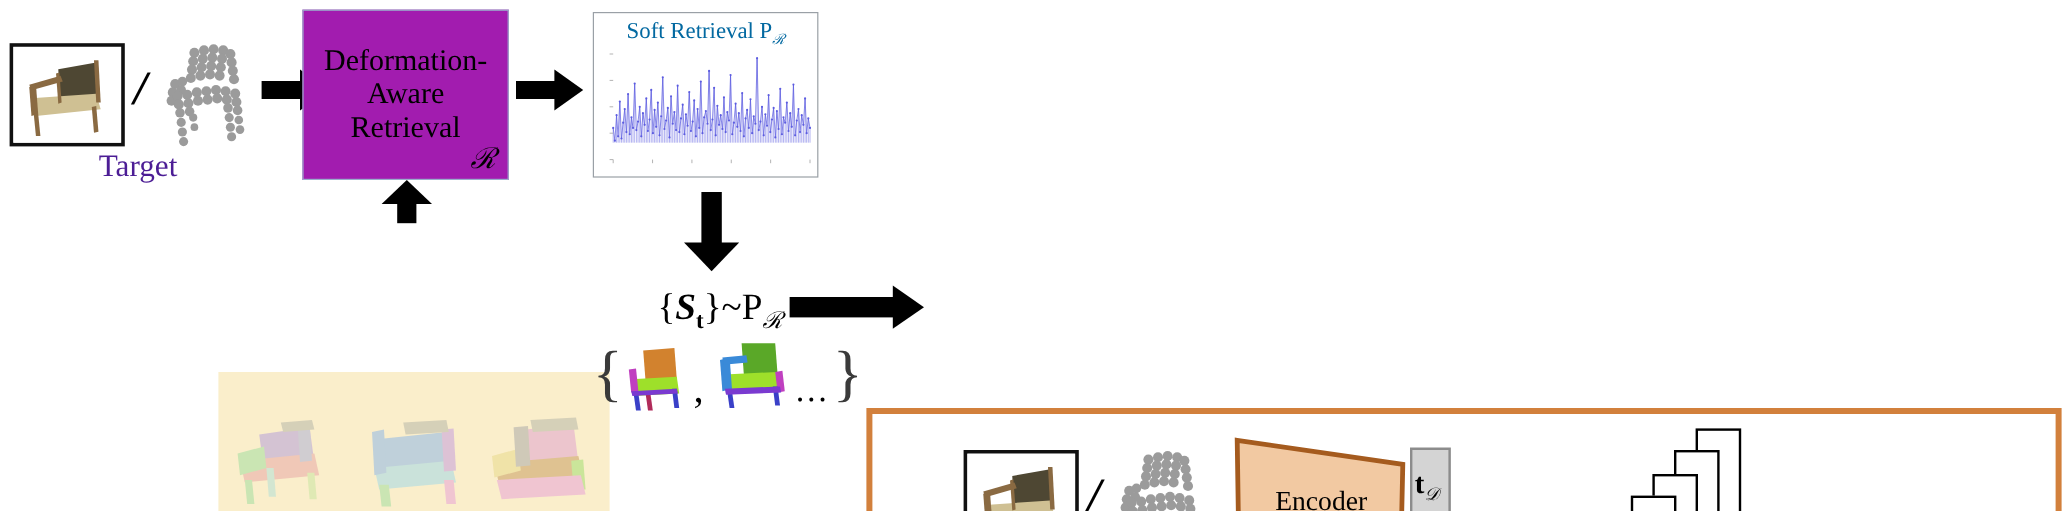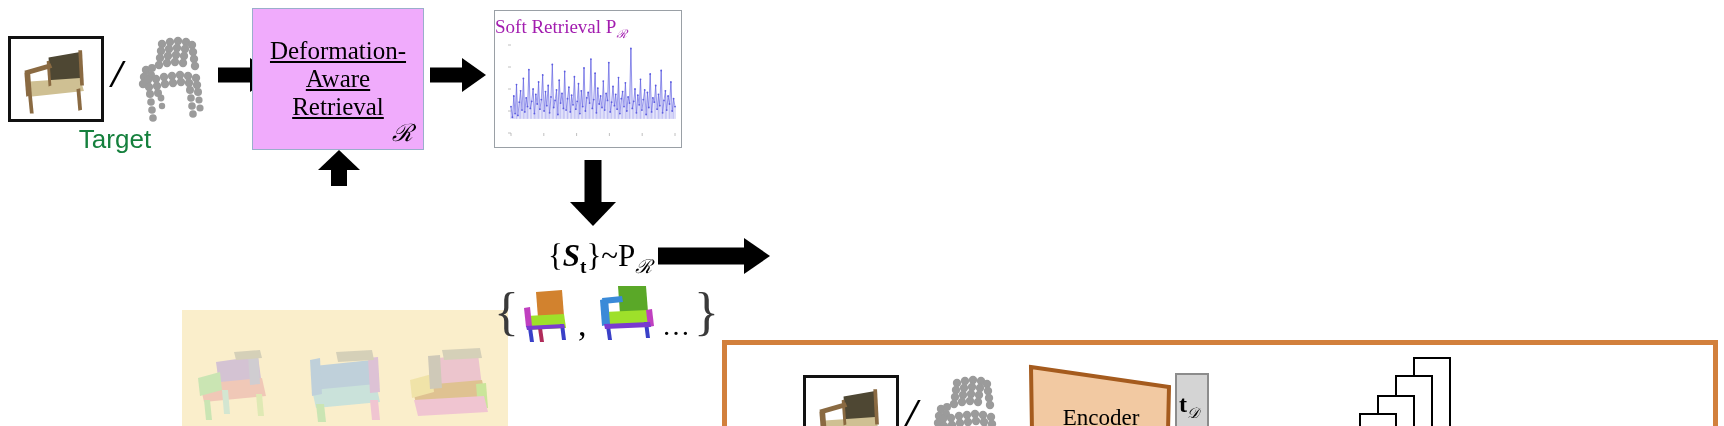--- a/index.html
+++ b/index.html
@@ -18,30 +18,30 @@
      border-left:solid transparent;border-right:solid transparent;border-top-color:#000;border-top-style:solid;}
   .arrow-u{position:absolute;}
   .arrow-u .shaft{position:absolute;background:#000;bottom:0;left:50%;transform:translateX(-50%);}
   .arrow-u .head{position:absolute;width:0;height:0;top:0;left:50%;transform:translateX(-50%);
      border-left:solid transparent;border-right:solid transparent;border-bottom-color:#000;border-bottom-style:solid;}
 
   
   .photo-frame{border:3px solid #111;background:#fff;box-sizing:border-box;}
   .slash{font-weight:bold;font-style:italic;color:#000;}
 
-  .caption{font-family:Liberation Sans, sans-serif;color:#15803d;}
-
-  
-  .retrieval-box{background:#f0abfc;border:1px solid #9aaecb;box-sizing:border-box;
-      display:flex;flex-direction:column;align-items:center;justify-content:center;line-height:1.12;text-decoration:underline;}
+  .caption{font-family:Liberation Serif, serif;color:#4c1d95;}
+
+  
+  .retrieval-box{background:#a21caf;border:1px solid #9aaecb;box-sizing:border-box;
+      display:flex;flex-direction:column;align-items:center;justify-content:center;line-height:1.12;}
   .calR{font-family:"Liberation Serif",serif;font-style:italic;}
 
   
   .plot-box{border:1px solid #9aa0a6;background:#fff;box-sizing:border-box;position:relative;overflow:hidden;}
-  .plot-title{position:absolute;width:100%;text-align:left;color:#a21caf;}
+  .plot-title{position:absolute;width:100%;text-align:center;color:#0369a1;}
 
   
   .db-panel{background:#faeecb;box-sizing:border-box;position:relative;}
   .db-title{position:absolute;width:100%;text-align:center;font-weight:bold;color:#000;}
   .db-grid{position:absolute;display:grid;grid-template-columns:repeat(3,1fr);grid-template-rows:repeat(2,1fr);}
   .db-cell{position:relative;}
 
   
   .panel-orange{border:5px solid #d2803c;background:#fff;box-sizing:border-box;position:relative;}
 

